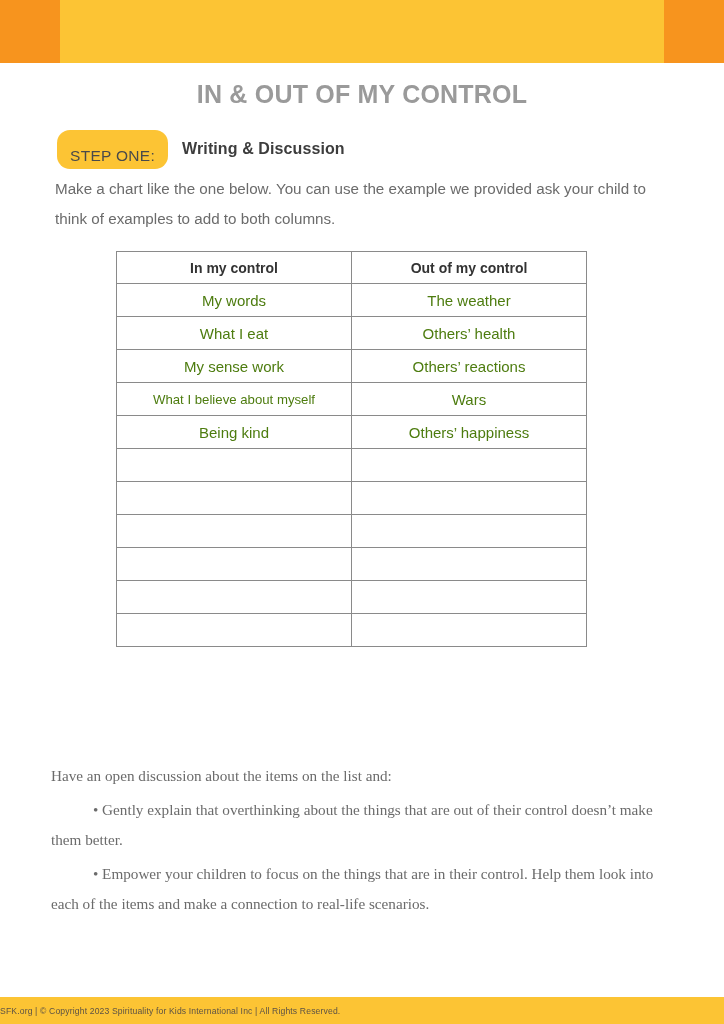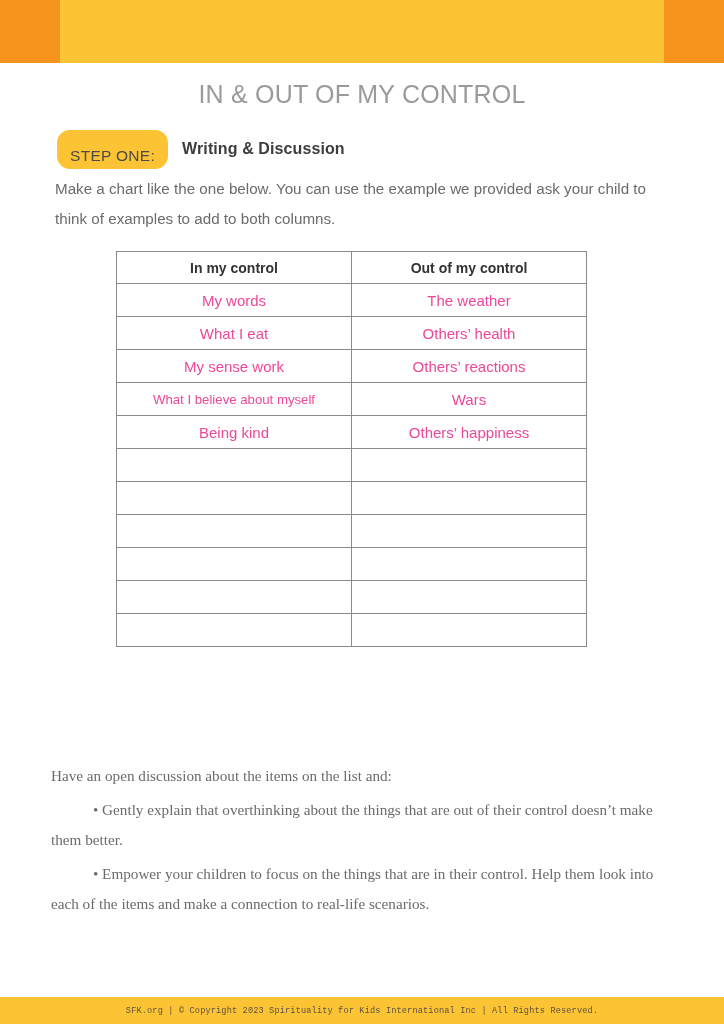--- a/index.html
+++ b/index.html
@@ -40,21 +40,21 @@
   }
 
   
   .page-title {
     position: absolute;
     top: 80px;
     left: 0;
     width: 724px;
     text-align: center;
     font-size: 25px;
-    font-weight: normal;
+    font-weight: bold;
     color: #9a9a9a;
     letter-spacing: 0.2px;
     font-stretch: condensed;
   }
 
   
   .step-row {
     position: absolute;
     top: 130px;
     left: 57px;
@@ -109,21 +109,21 @@
   }
   .control-table th {
     font-size: 14px;
     font-weight: bold;
     color: #333333;
     height: 32px;
     margin-top: 20px;
   }
   .control-table td {
     font-size: 15px;
-    color: #ec4899;
+    color: #4d7c0f;
     font-weight: normal;
   }
   .control-table td.small {
     font-size: 13.2px;
   }
   .col-left { width: 235px; }
   .col-right { width: 235px; }
 
   
   .discussion {
@@ -146,22 +146,21 @@
   
   .footer-bar {
     position: absolute;
     left: 0;
     bottom: 0;
     width: 724px;
     height: 27px;
     background: #FCC434;
     display: flex;
     align-items: center;
-    justify-content: center;
-    font-family: Liberation Mono, monospace;
+    justify-content: flex-start;
   }
   .footer-text {
     font-size: 8.6px;
     color: #5c5245;
     letter-spacing: 0.15px;
   }
 </style>
 </head>
 <body>
 

